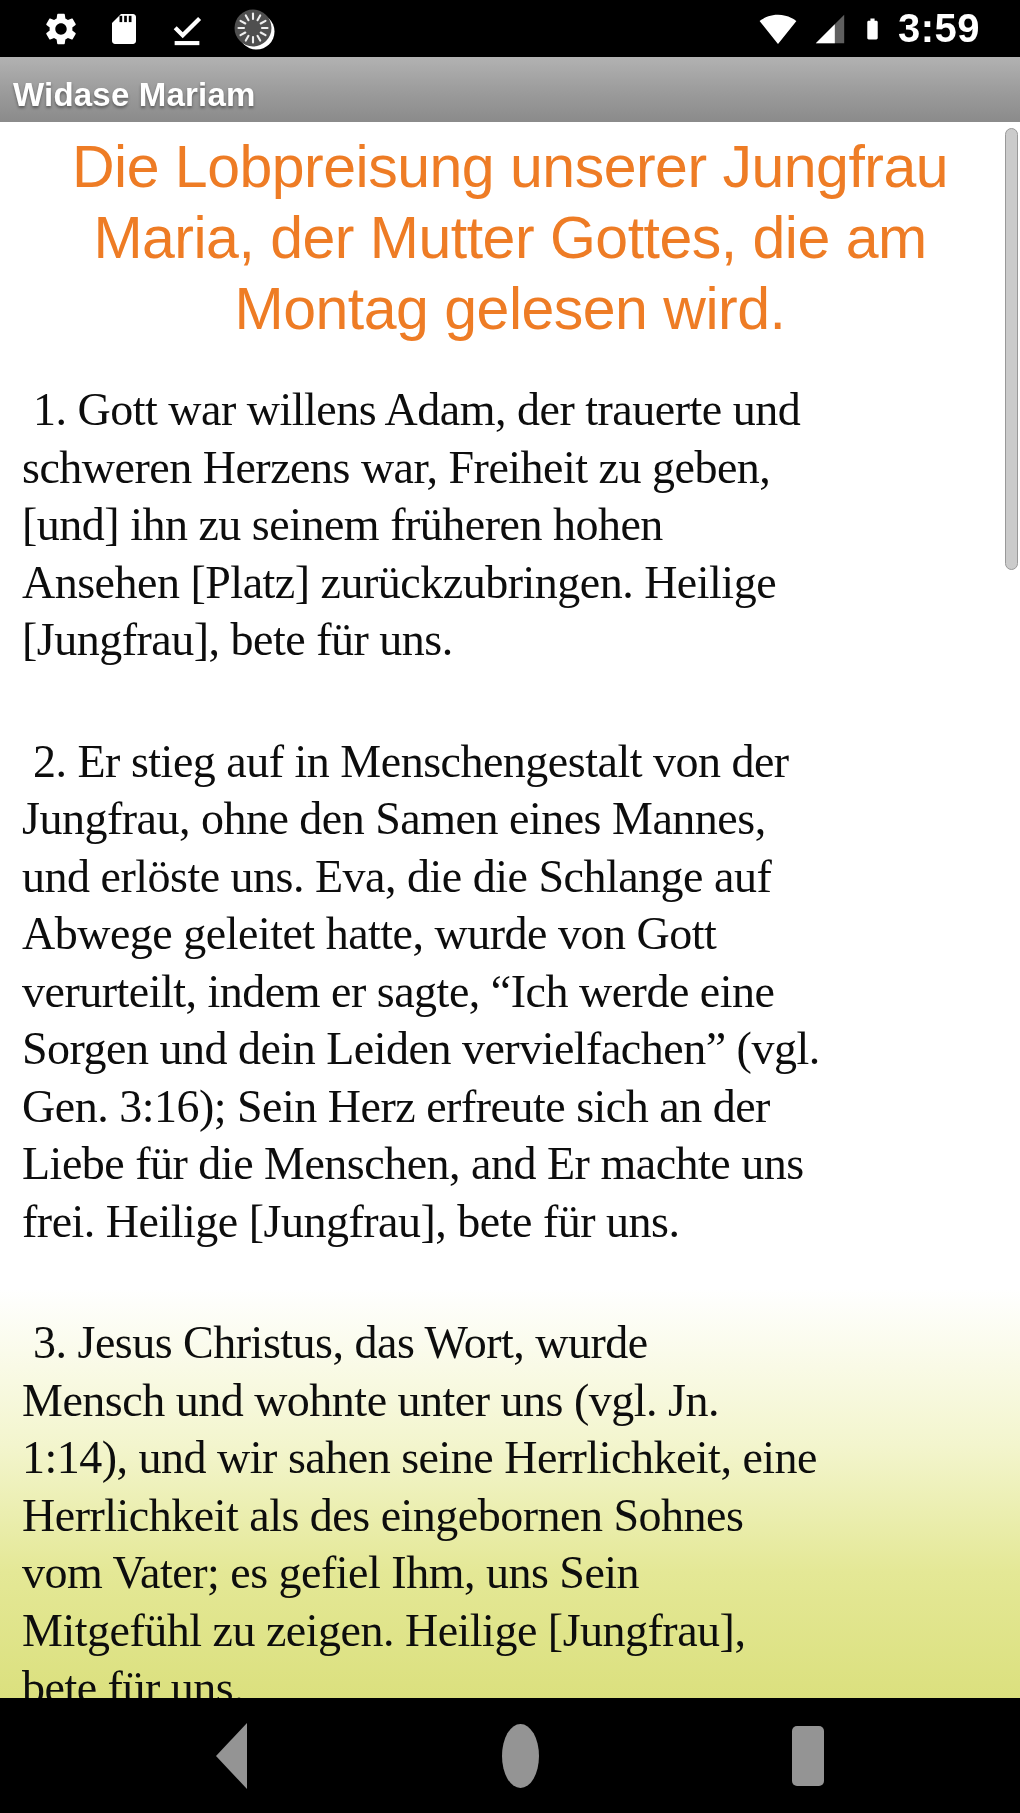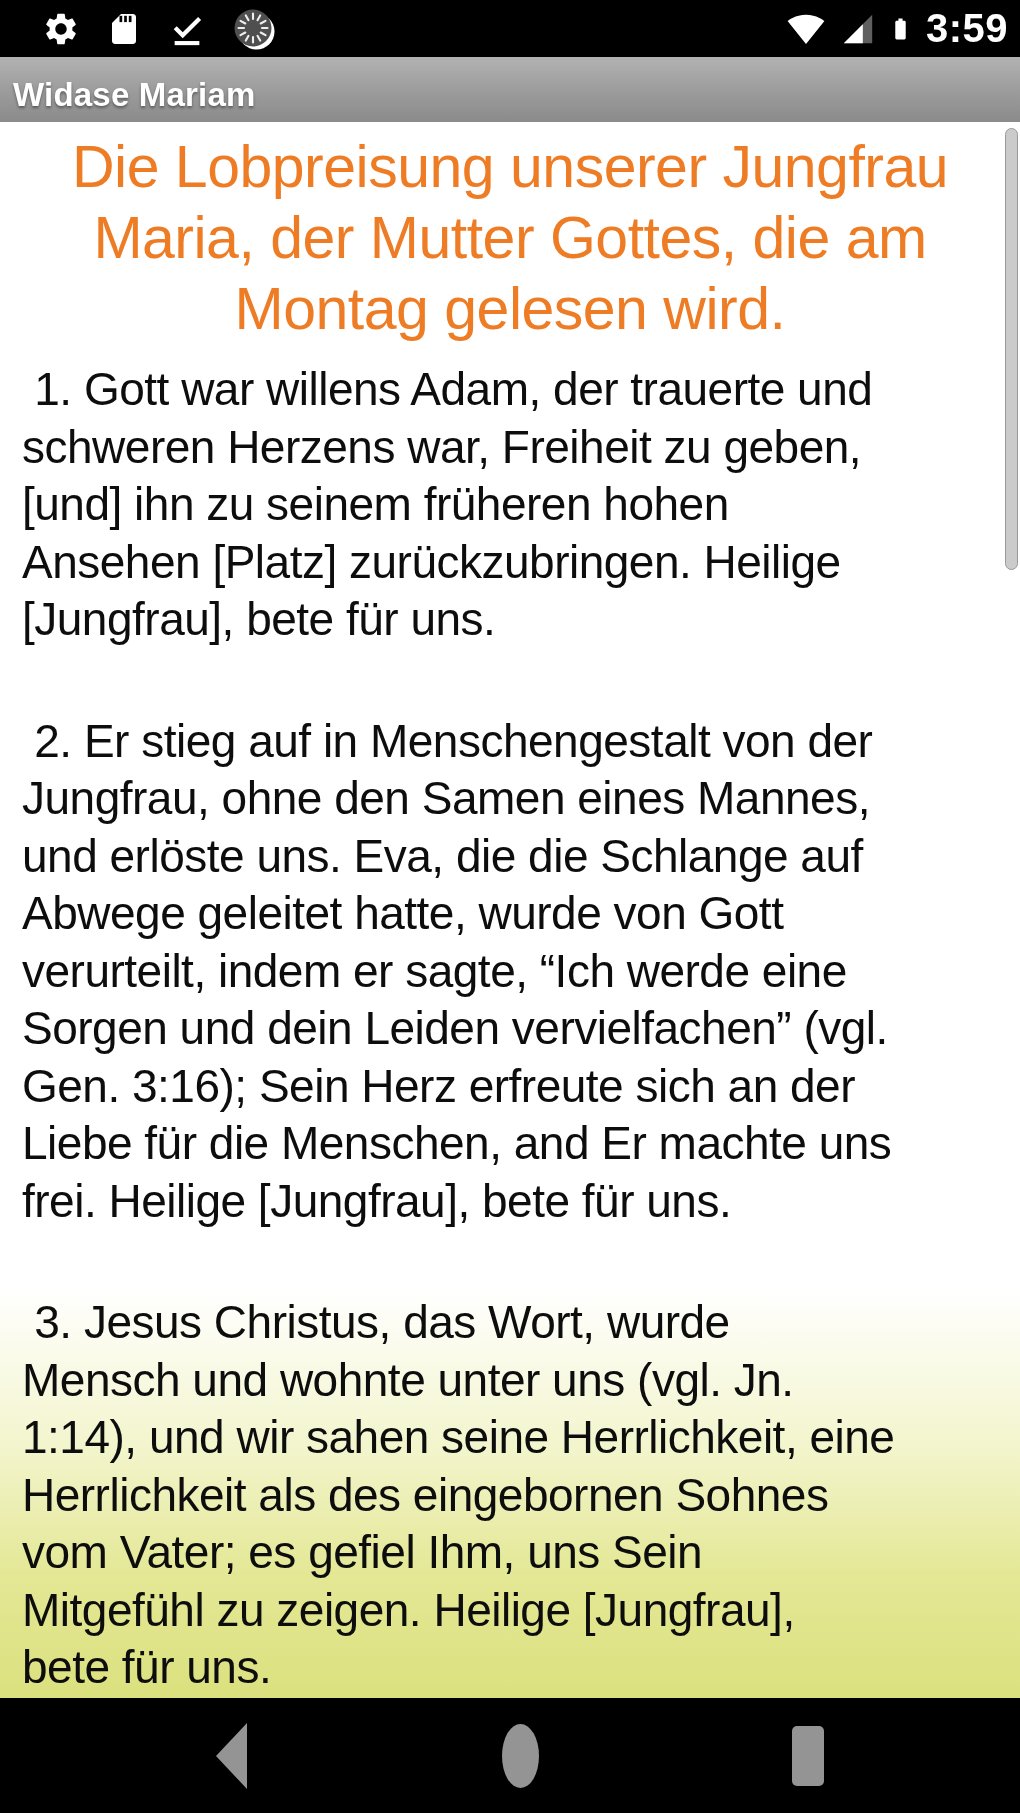--- a/index.html
+++ b/index.html
@@ -6,45 +6,45 @@
   .screen{
     position:relative;width:1020px;height:1813px;overflow:hidden;
     font-family:"Liberation Sans","DejaVu Sans",sans-serif;background:#000;
   }
   
   .status-bar{
     position:absolute;left:0;top:0;width:1020px;height:57px;background:#000;
     display:flex;align-items:center;
   }
   .sb-left{display:flex;align-items:center;gap:26px;padding-left:42px;}
-  .sb-right{position:absolute;right:12px;top:0;height:57px;display:flex;align-items:center;gap:13px;}
+  .sb-right{position:absolute;right:40px;top:0;height:57px;display:flex;align-items:center;gap:13px;}
   .sb-icon{display:block;}
   .time{color:#fff;font-size:40px;font-weight:bold;letter-spacing:0.5px;line-height:57px;}
   
   .title-bar{
     position:absolute;left:0;top:57px;width:1020px;height:75px;
     background:linear-gradient(180deg,#b2b2b2 0%,#9c9c9c 45%,#858585 100%);
     display:flex;align-items:center;
   }
   .title-bar span{
     color:#fff;font-size:33px;font-weight:bold;padding-left:13px;
     text-shadow:0 2px 3px rgba(0,0,0,0.4);letter-spacing:0.2px;
   }
   
   .content{
     position:absolute;left:0;top:122px;width:1020px;height:1576px;overflow:hidden;
     background:linear-gradient(180deg,#ffffff 0%,#ffffff 74%,#f3f5cd 84%,#e4e896 92%,#dbe07e 100%);
   }
   .heading{
-    margin:10px 22px 16px 22px;text-align:center;white-space:pre;
+    margin:10px 22px 36px 22px;text-align:center;white-space:pre;
     font-size:59px;line-height:71px;font-weight:400;color:#ee7c25;letter-spacing:-0.5px;
   }
   .para{
     margin:0 26px 64px 22px;white-space:pre;overflow:hidden;
-    font-size:46px;line-height:57.5px;color:#0d0d0d;letter-spacing:-0.5px;
+    font-size:46px;line-height:57.5px;color:#0d0d0d;letter-spacing:-0.5px;font-family:Liberation Serif, serif;
   }
   .scroll-thumb{
     position:absolute;top:6px;right:2px;width:13px;height:442px;
     background:#cbcbcb;border:1px solid #999;border-radius:7px;box-sizing:border-box;
   }
   
   .nav-bar{position:absolute;left:0;top:1698px;width:1020px;height:115px;background:#000;}
   .nav-btn{position:absolute;top:0;height:115px;display:flex;align-items:center;justify-content:center;width:90px;}
   .nav-back{left:186px;}
   .nav-home{left:475px;}

